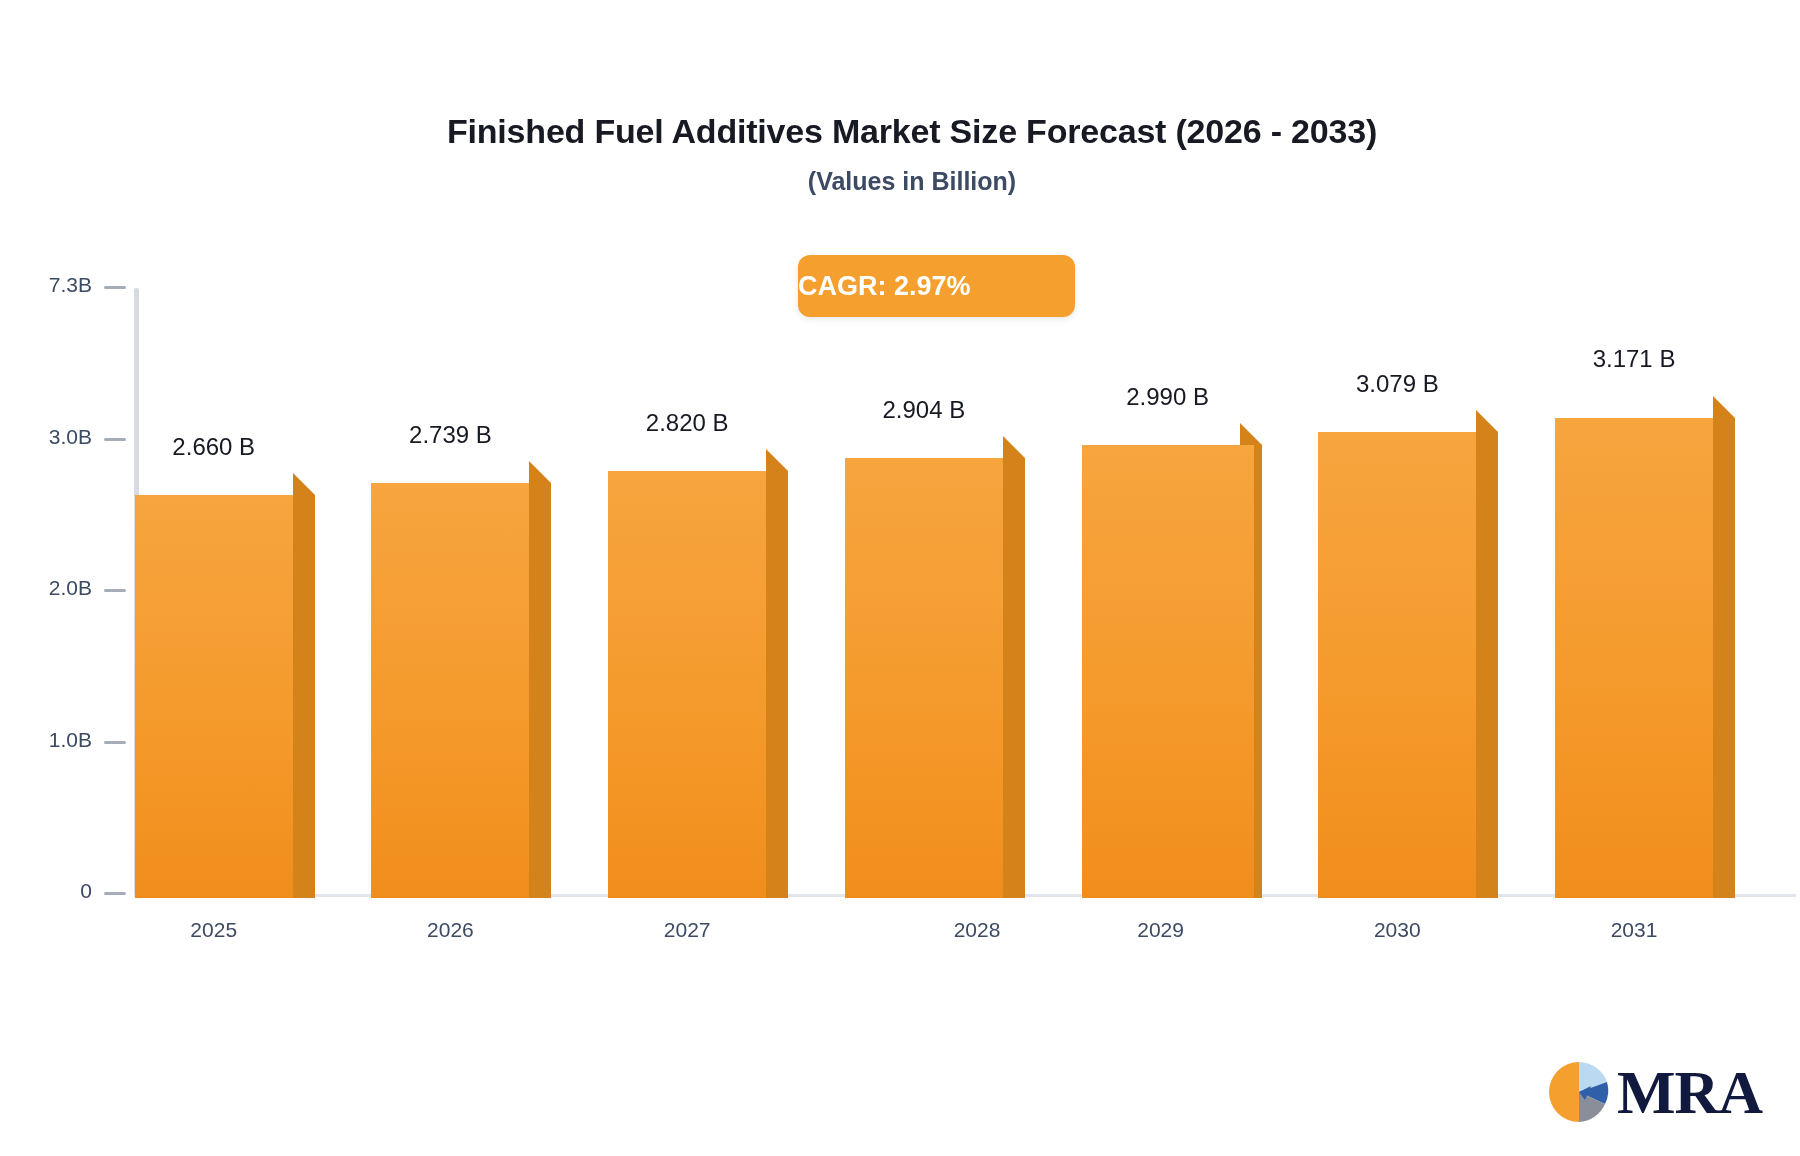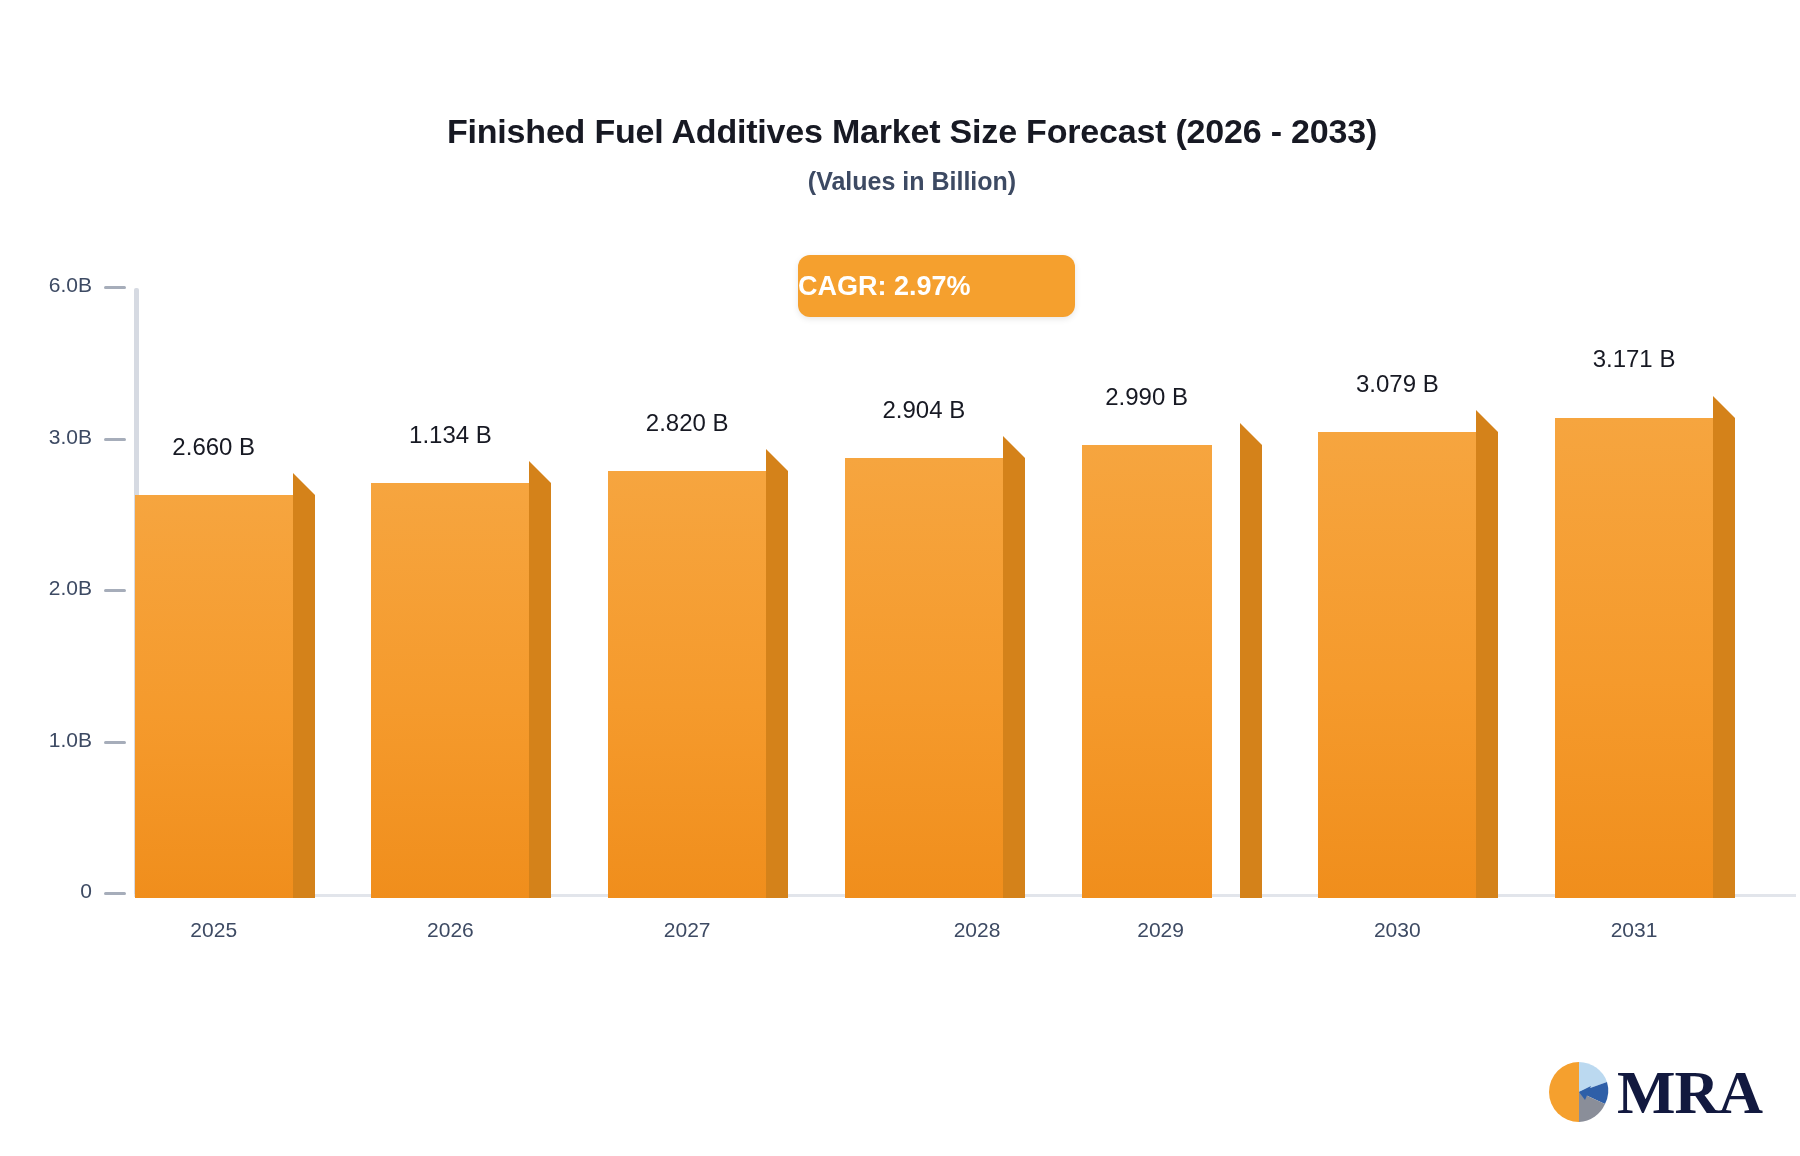--- a/index.html
+++ b/index.html
@@ -209,21 +209,21 @@
 
   <div class="cagr-badge">
     <span>CAGR: 2.97%</span>
   </div>
 
   <div class="plot">
     <div class="y-axis-line"></div>
     <div class="x-axis-line"></div>
     <div id="y-ticks">
         <div class="y-tick" style="top: 288px;">
-          <div class="tick-label">6.0B</div>
+          <div class="tick-label">7.3B</div>
           <div class="tick-dash"></div>
         </div>
         <div class="y-tick" style="top: 439.5px;">
           <div class="tick-label">3.0B</div>
           <div class="tick-dash"></div>
         </div>
         <div class="y-tick" style="top: 591px;">
           <div class="tick-label">2.0B</div>
           <div class="tick-dash"></div>
         </div>
@@ -240,35 +240,35 @@
         <div class="bar-group" style="left: -4.26571px; width: 158px; height: 424.99px; bottom: -2px;">
           <div class="bar-side" style="left: 158px; width: 22px; height: 402.99px; bottom: 0px;"></div>
           <div class="bar-side-top" style="left: 158px; bottom: 402.99px; border-left: 22px solid rgb(212, 130, 26); border-top: 22px solid transparent;"></div>
           <div class="bar-front" style="height: 402.99px;"></div>
           <div class="bar-label" style="bottom: 436.99px;">2.660 B</div>
         </div>
         <div class="bar-group" style="left: 232.449px; width: 158px; height: 436.958px; bottom: -2px;">
           <div class="bar-side" style="left: 158px; width: 22px; height: 414.958px; bottom: 0px;"></div>
           <div class="bar-side-top" style="left: 158px; bottom: 414.958px; border-left: 22px solid rgb(212, 130, 26); border-top: 22px solid transparent;"></div>
           <div class="bar-front" style="height: 414.958px;"></div>
-          <div class="bar-label" style="bottom: 448.958px;">1.134 B</div>
+          <div class="bar-label" style="bottom: 448.958px;">2.739 B</div>
         </div>
         <div class="bar-group" style="left: 469.163px; width: 158px; height: 449.23px; bottom: -2px;">
           <div class="bar-side" style="left: 158px; width: 22px; height: 427.23px; bottom: 0px;"></div>
           <div class="bar-side-top" style="left: 158px; bottom: 427.23px; border-left: 22px solid rgb(212, 130, 26); border-top: 22px solid transparent;"></div>
           <div class="bar-front" style="height: 427.23px;"></div>
           <div class="bar-label" style="bottom: 461.23px;">2.820 B</div>
         </div>
         <div class="bar-group" style="left: 705.877px; width: 158px; height: 461.956px; bottom: -2px;">
           <div class="bar-side" style="left: 158px; width: 22px; height: 439.956px; bottom: 0px;"></div>
           <div class="bar-side-top" style="left: 158px; bottom: 439.956px; border-left: 22px solid rgb(212, 130, 26); border-top: 22px solid transparent;"></div>
           <div class="bar-front" style="height: 439.956px;"></div>
           <div class="bar-label" style="bottom: 473.956px;">2.904 B</div>
         </div>
-        <div class="bar-group" style="left: 942.591px; width: 130px; height: 474.985px; bottom: -2px;">
+        <div class="bar-group" style="left: 942.591px; width: 172px; height: 474.985px; bottom: -2px;">
           <div class="bar-side" style="left: 158px; width: 22px; height: 452.985px; bottom: 0px;"></div>
           <div class="bar-side-top" style="left: 158px; bottom: 452.985px; border-left: 22px solid rgb(212, 130, 26); border-top: 22px solid transparent;"></div>
           <div class="bar-front" style="height: 452.985px;"></div>
           <div class="bar-label" style="bottom: 486.985px;">2.990 B</div>
         </div>
         <div class="bar-group" style="left: 1179.31px; width: 158px; height: 488.469px; bottom: -2px;">
           <div class="bar-side" style="left: 158px; width: 22px; height: 466.469px; bottom: 0px;"></div>
           <div class="bar-side-top" style="left: 158px; bottom: 466.469px; border-left: 22px solid rgb(212, 130, 26); border-top: 22px solid transparent;"></div>
           <div class="bar-front" style="height: 466.469px;"></div>
           <div class="bar-label" style="bottom: 500.469px; text-align: center;">3.079 B</div>

